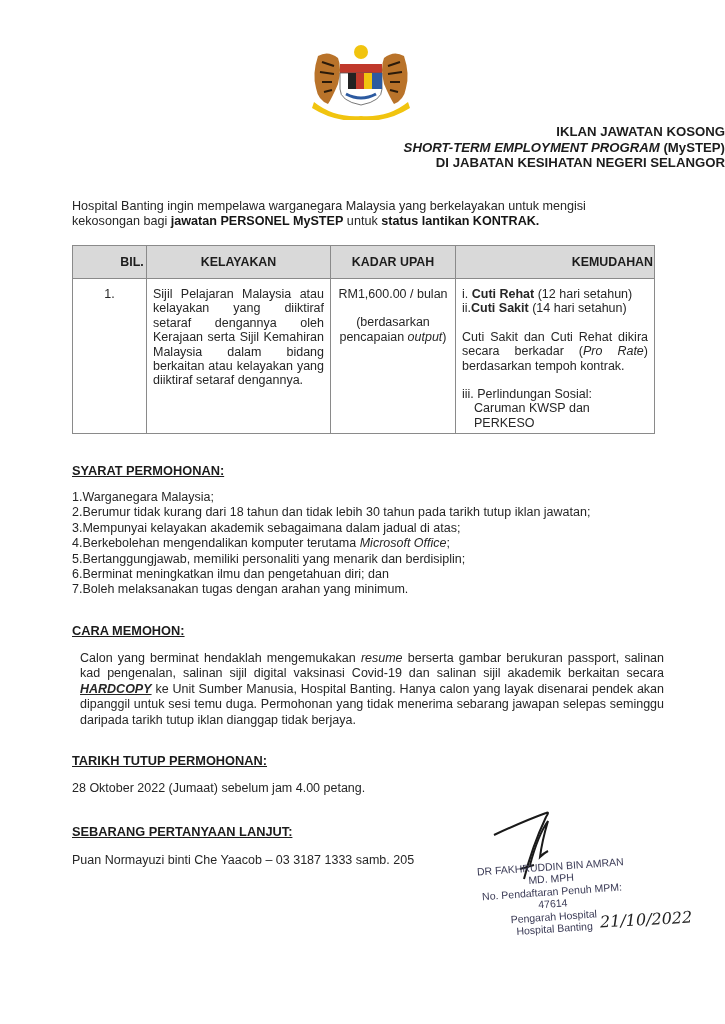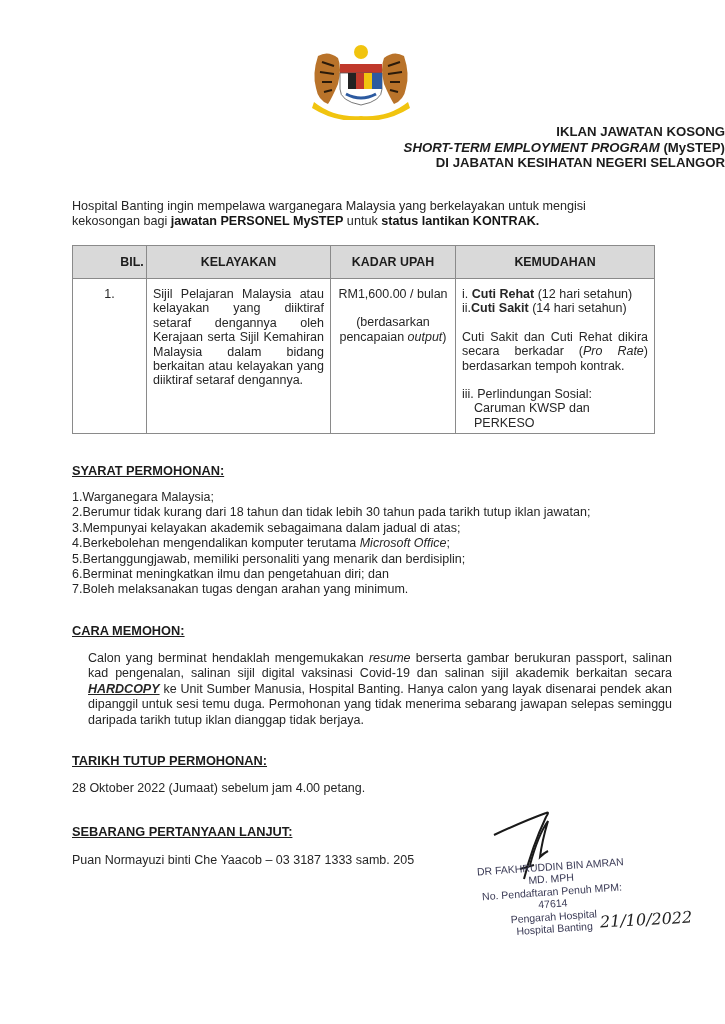--- a/index.html
+++ b/index.html
@@ -36,21 +36,21 @@
   .indent { padding-left: 12px; }
   .justify { text-align: justify; }
   .section-h {
     position: absolute; left: 72px; font-weight: bold; text-decoration: underline;
     font-size: 12.8px; color: #1c1c1c;
   }
   .list {
     position: absolute; left: 72px; top: 490px; font-size: 12.5px; line-height: 15.4px; color: #262626;
   }
   .para {
-    position: absolute; left: 88px; width: 584px; font-size: 12.5px; line-height: 15.4px;
+    position: absolute; left: 80px; width: 584px; font-size: 12.5px; line-height: 15.4px;
     text-align: justify; color: #262626;
   }
   .hard { font-weight: bold; font-style: italic; text-decoration: underline; }
   .line { position: absolute; left: 72px; font-size: 12.5px; color: #262626; }
   .sig-svg { position: absolute; left: 490px; top: 795px; width: 120px; height: 90px; }
   .sig-block {
     position: absolute; left: 470px; top: 866px; width: 160px; text-align: center;
     font-size: 10.5px; line-height: 12.4px; color: #3a3a55; transform: rotate(-4deg);
     transform-origin: left top; font-family: "Liberation Sans", sans-serif;
   }
@@ -93,21 +93,21 @@
 </div>
 
 <div class="intro"><span>Hospital Banting ingin mempelawa warganegara Malaysia yang berkelayakan untuk mengisi kekosongan bagi </span><b>jawatan PERSONEL MySTEP</b><span> untuk </span><b>status lantikan KONTRAK.</b></div>
 
 <table class="jobs">
   <thead>
     <tr>
       <th class="c-bil">BIL.</th>
       <th class="c-kel">KELAYAKAN</th>
       <th class="c-kadar">KADAR UPAH</th>
-      <th class="c-kem" style="text-align:center">KEMUDAHAN</th>
+      <th class="c-kem" style="text-align:right">KEMUDAHAN</th>
     </tr>
   </thead>
   <tbody>
     <tr>
       <td class="c-bil">1.</td>
       <td class="c-kel">Sijil Pelajaran Malaysia atau kelayakan yang diiktiraf setaraf dengannya oleh Kerajaan serta Sijil Kemahiran Malaysia dalam bidang berkaitan atau kelayakan yang diiktiraf setaraf dengannya.</td>
       <td class="c-kadar">
         <div>RM1,600.00 / bulan</div>
         <div class="gap"></div>
         <div>(berdasarkan</div>

